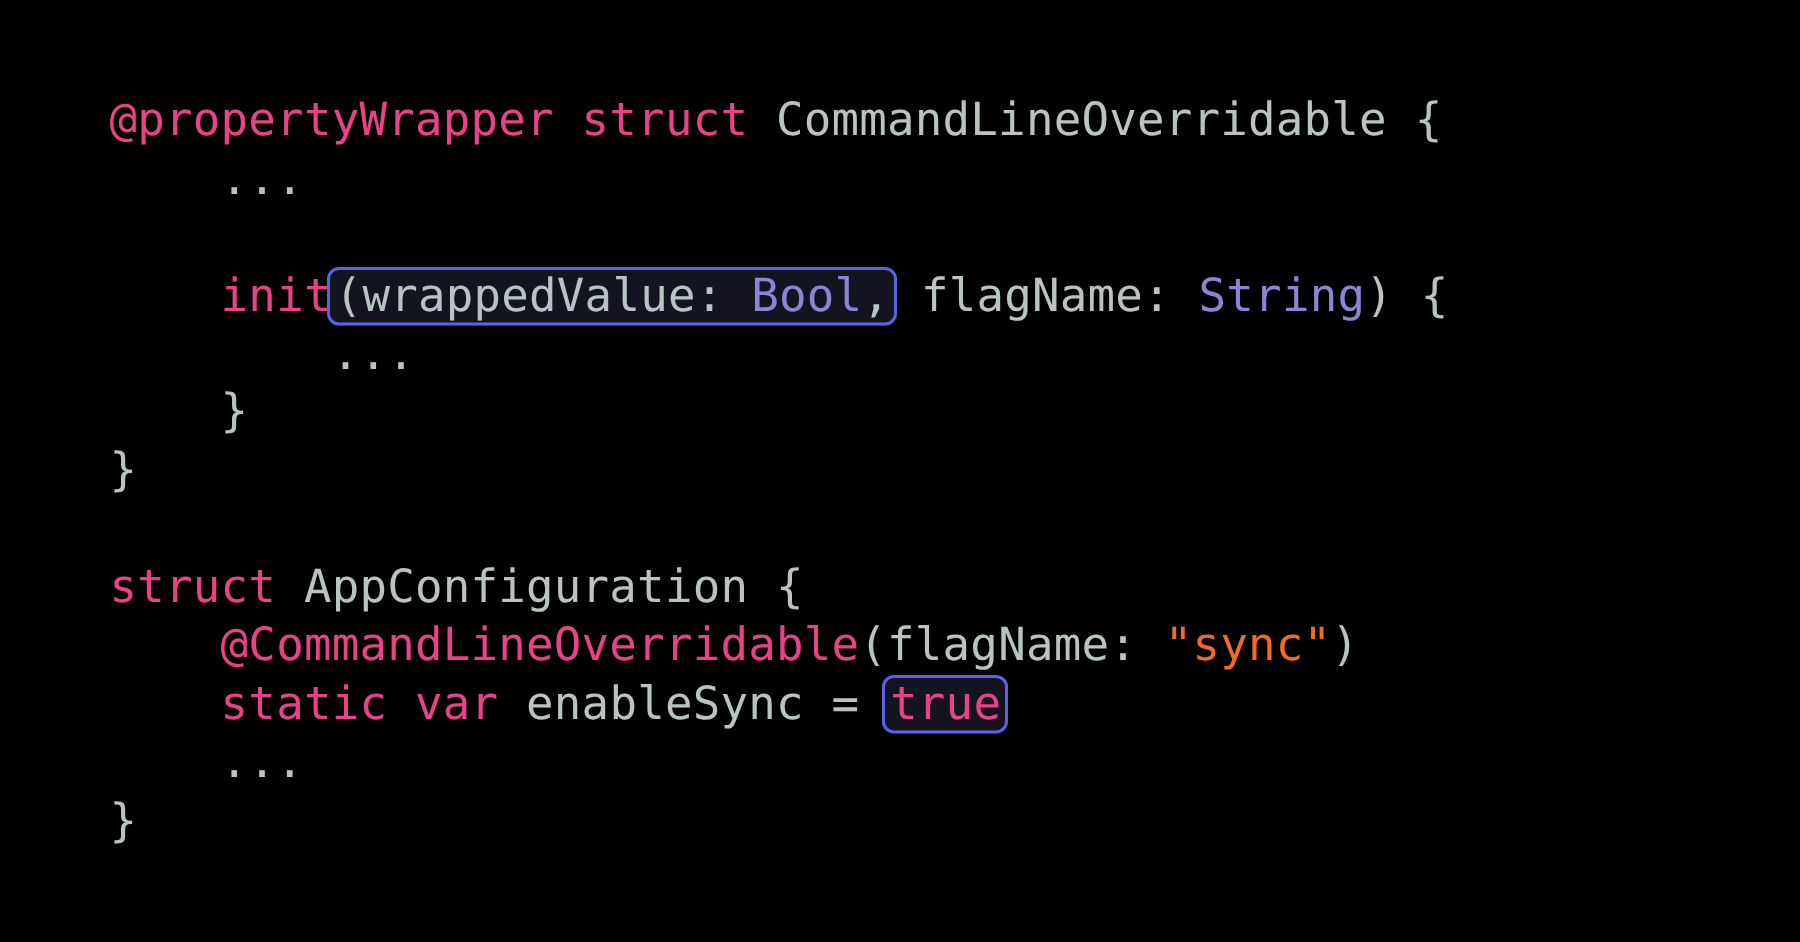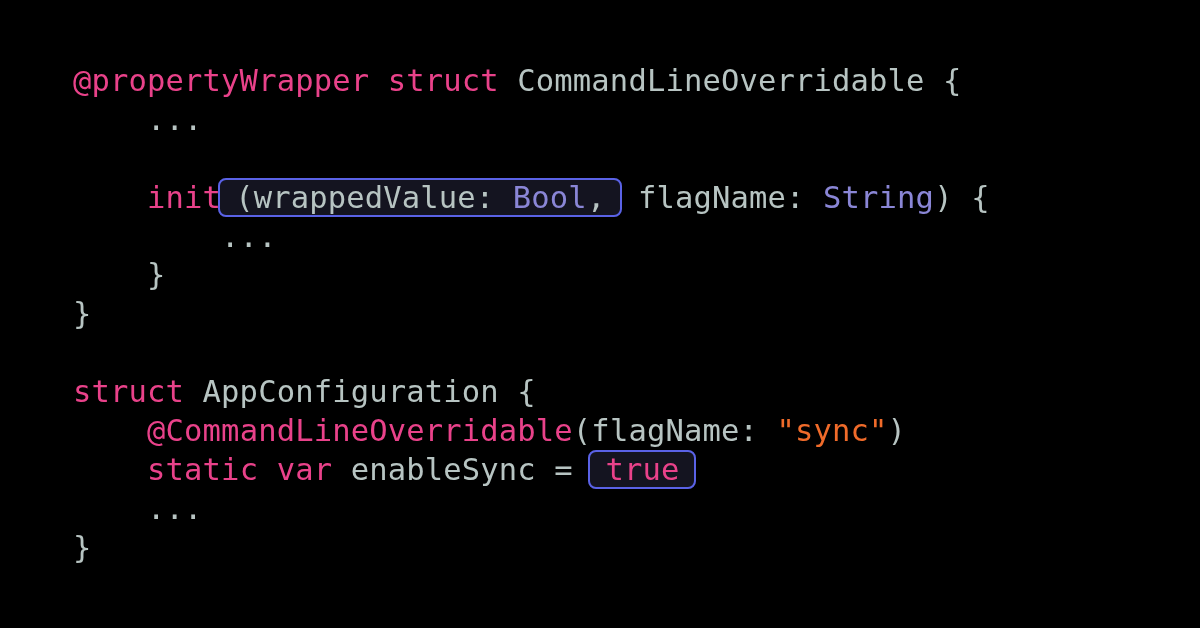--- a/index.html
+++ b/index.html
@@ -13,19 +13,19 @@
       font-size: 30.5px; line-height: 38.9px; letter-spacing: 0.15px;
       color: #b7c4c2; white-space: pre; margin-top: 18px;
     }
     .line { height: 38.9px; }
     .kw { color: #e9428a; }
     .type { color: #8a86d6; }
     .str { color: #f06b2a; }
     .plain { color: #b7c4c2; }
     .hl {
       border: 2px solid #5a62e6; border-radius: 8px; background: #141420;
-      padding: 0 15px; margin: 0 -3px; box-sizing: border-box;
+      padding: 0 3px; margin: 0 -3px; box-sizing: border-box;
     }
   </style>
 </head>
 <body>
 
 <div class="code" id="code"><div class="line"><span class="kw">@propertyWrapper</span><span class="plain"> </span><span class="kw">struct</span><span class="plain"> CommandLineOverridable {</span></div><div class="line"><span class="plain">    ...</span></div><div class="line"></div><div class="line"><span class="plain">    </span><span class="kw">init</span><span class="hl"><span class="plain">(wrappedValue: </span><span class="type">Bool</span><span class="plain">,</span></span><span class="plain"> flagName: </span><span class="type">String</span><span class="plain">) {</span></div><div class="line"><span class="plain">        ...</span></div><div class="line"><span class="plain">    }</span></div><div class="line"><span class="plain">}</span></div><div class="line"></div><div class="line"><span class="kw">struct</span><span class="plain"> AppConfiguration {</span></div><div class="line"><span class="plain">    </span><span class="kw">@CommandLineOverridable</span><span class="plain">(flagName: </span><span class="str">"sync"</span><span class="plain">)</span></div><div class="line"><span class="plain">    </span><span class="kw">static</span><span class="plain"> </span><span class="kw">var</span><span class="plain"> enableSync = </span><span class="hl"><span class="kw">true</span></span></div><div class="line"><span class="plain">    ...</span></div><div class="line"><span class="plain">}</span></div></div>
 
 </body></html>

